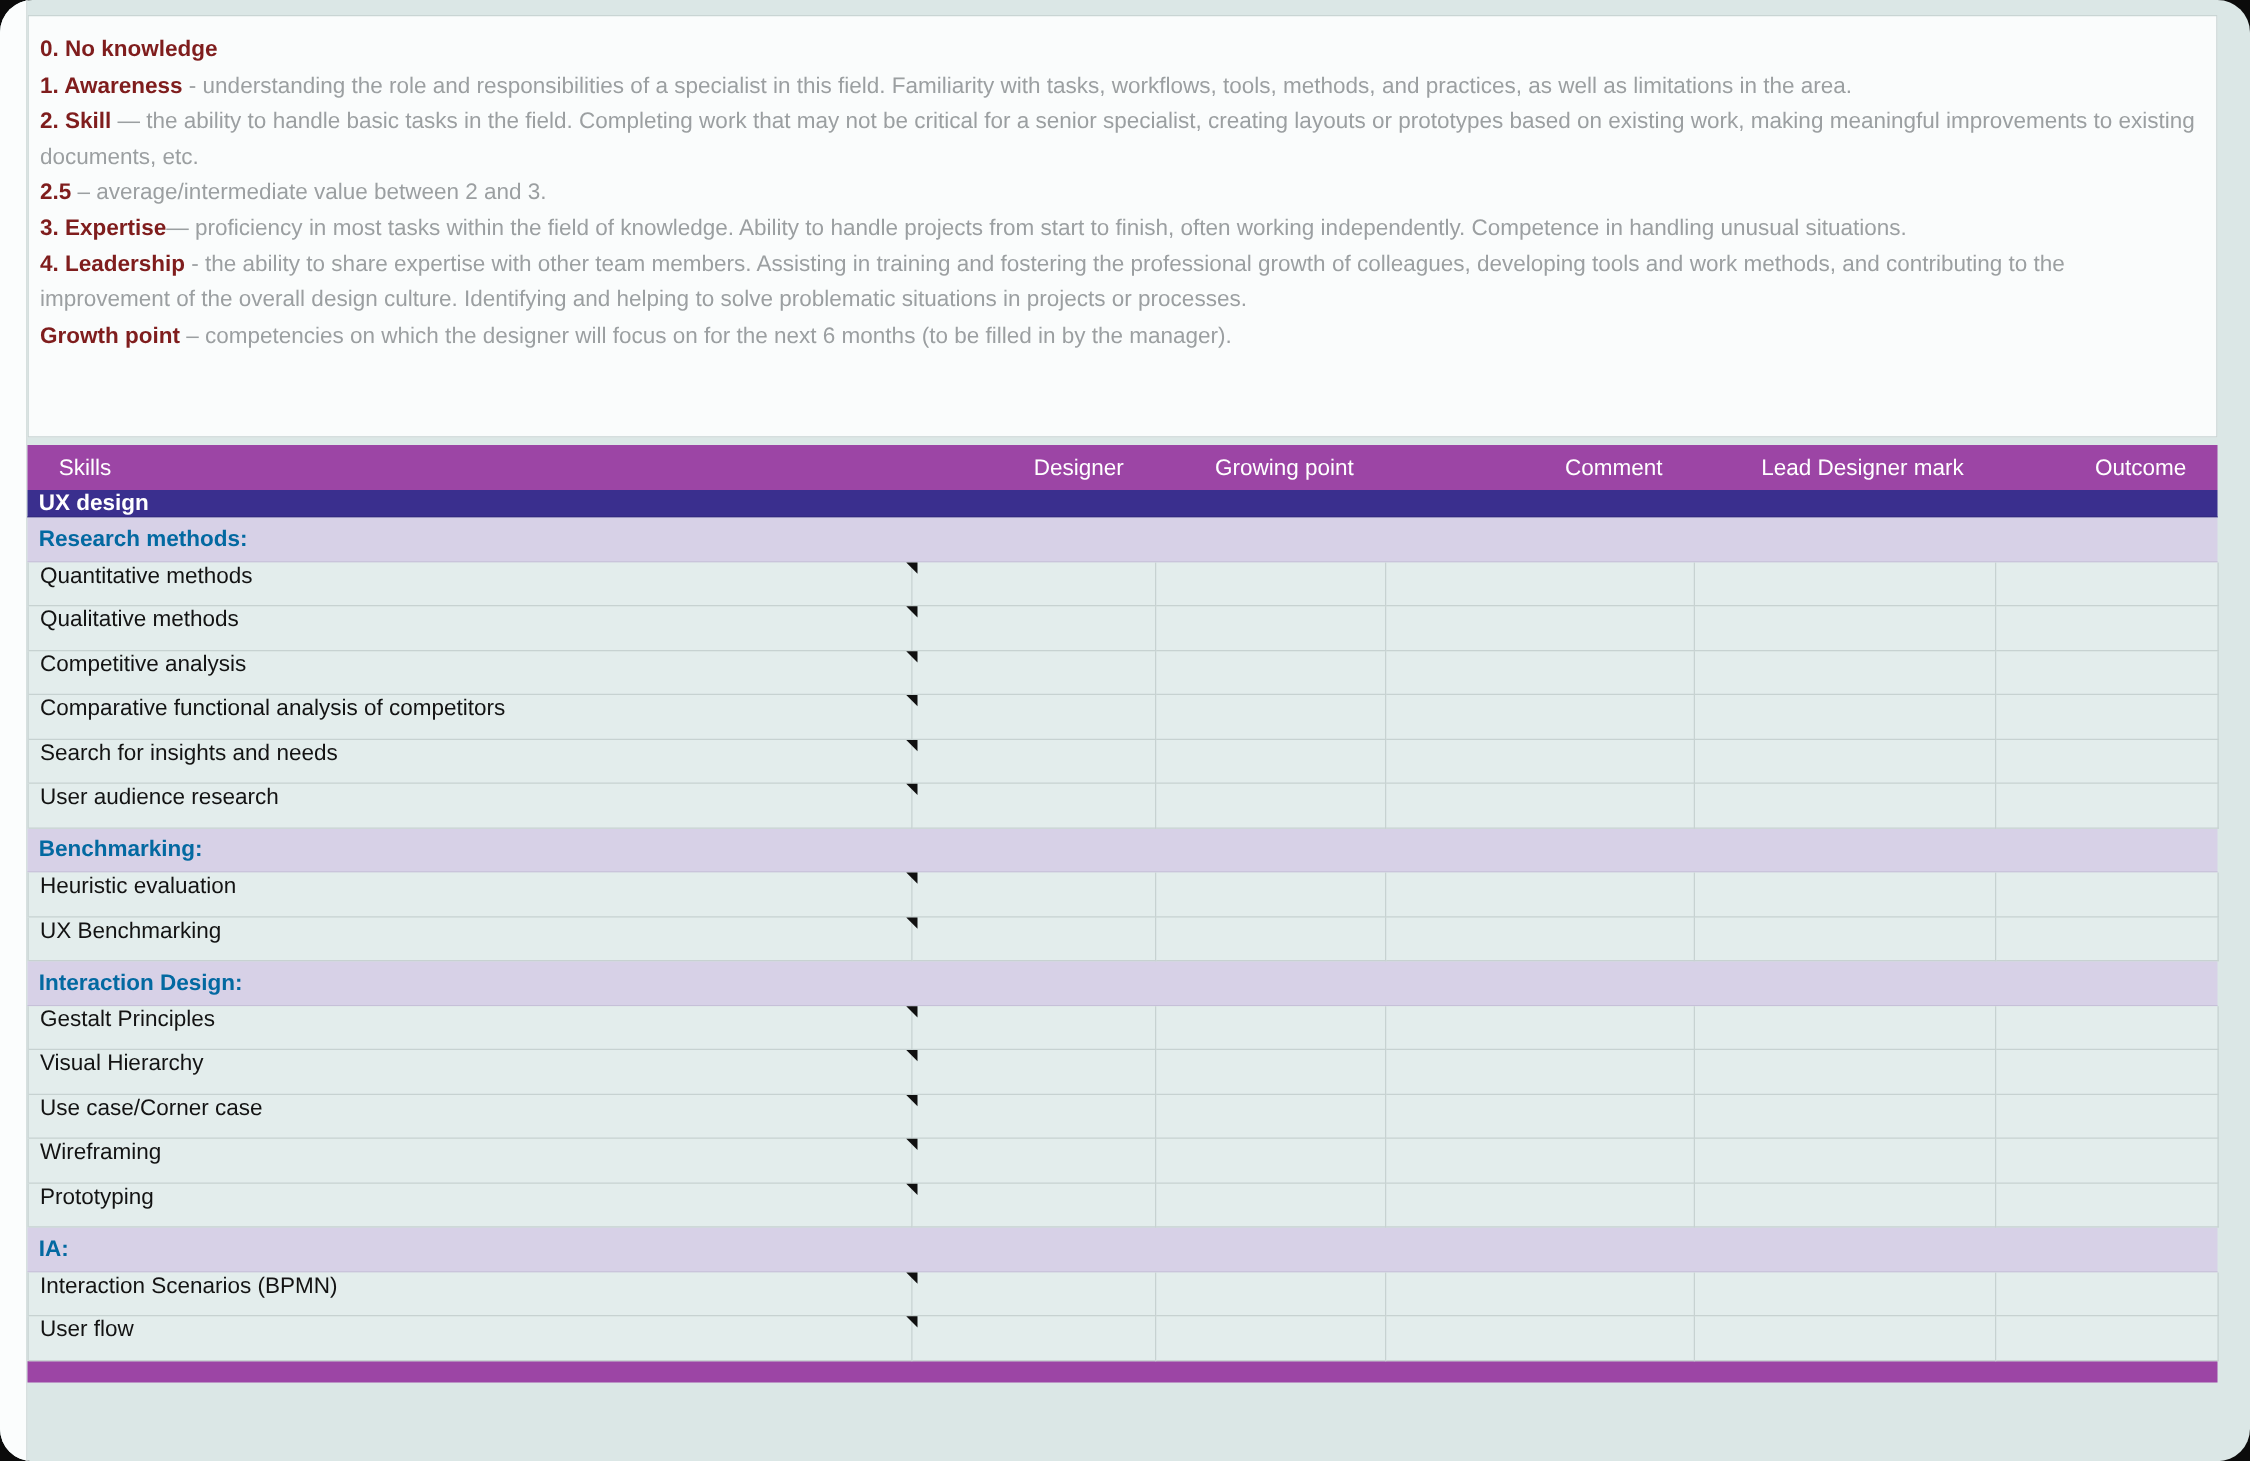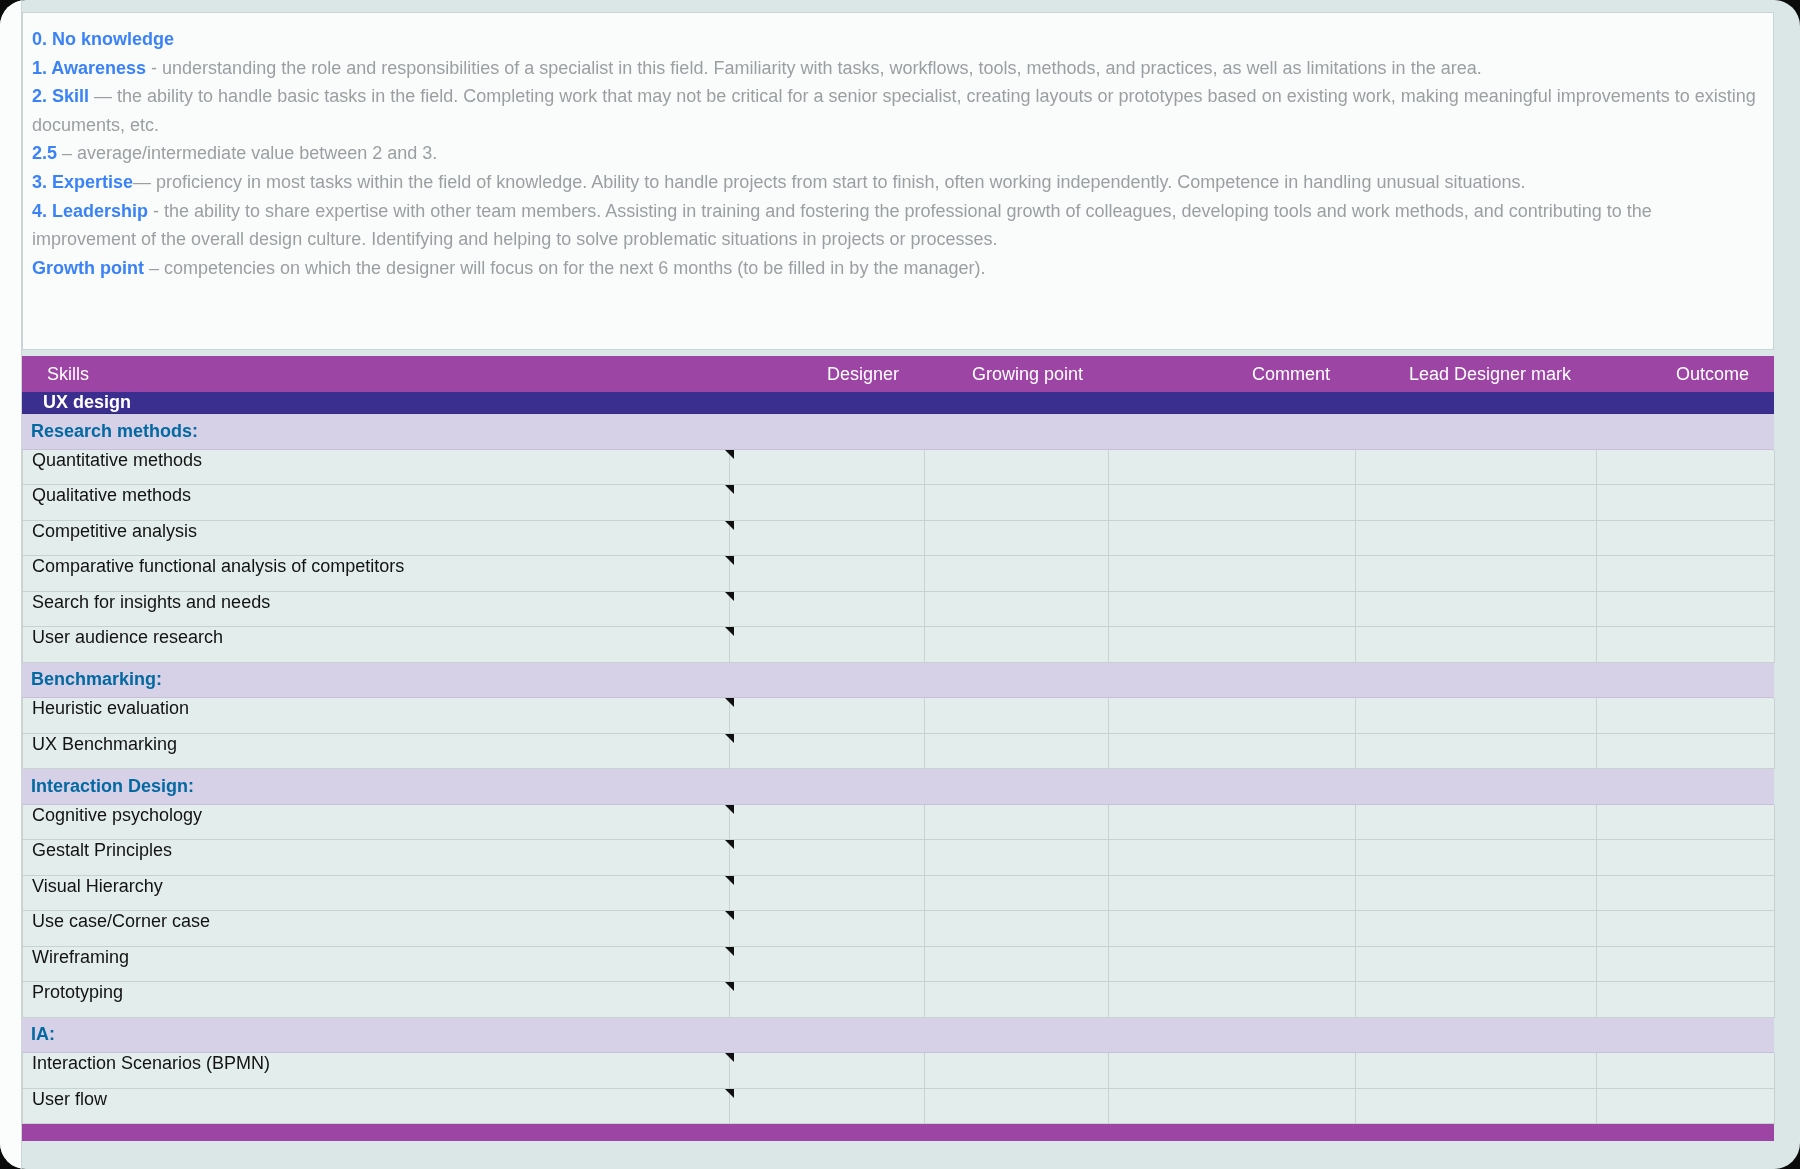--- a/index.html
+++ b/index.html
@@ -26,21 +26,21 @@
   .legend {
     position: absolute; left: 22px; top: 12px;
     width: 1752px; height: 338px;
     background: var(--legend-bg, #FAFCFC);
     border: 1px solid #C9D5D4;
     padding: 12px 16px 0 9px;
     font-size: 18px;
     line-height: 28.6px;
     overflow: hidden;
   }
-  .legend .term { color: #3b82f6; font-weight: bold; }
+  .legend .term { color: #7f1d1d; font-weight: bold; }
   .legend .desc { color: #9B9FA1; margin-top: 28px; }
   
   .table {
     position: absolute; left: 22px; top: 356px;
     width: 1752px;
   }
   .row {
     display: grid;
     grid-template-columns: 707px 195px 184px 247px 241px 178px;
     height: 35.5px;
@@ -58,21 +58,21 @@
     white-space: nowrap;
     overflow: hidden;
   }
   .header-cell.right { justify-content: flex-end; }
   .group-row {
     display: flex; align-items: center;
     background: var(--group-bg, #3A2F8E);
     color: #ffffff;
     font-weight: bold;
     font-size: 18px;
-    padding-left: 21px;
+    padding-left: 9px;
     border-bottom: 1px solid #332a7d;
   }
   .section-row {
     display: flex; align-items: center;
     background: var(--section-bg, #D7D1E7);
     color: #0369a1;
     font-weight: bold;
     font-size: 18px;
     padding-left: 9px;
     height: 35.5px;
@@ -242,31 +242,20 @@
     <div class="cell"></div>
     <div class="cell"></div>
     <div class="cell"></div>
     <div class="cell"></div>
   </div>
 
   <div class="section-row">
     <span class="label">Interaction Design:</span>
   </div>
 
-  <div class="row skill-row">
-    <div class="cell skill-cell">
-      <span class="label">Cognitive psychology</span>
-      <span class="note"></span>
-    </div>
-    <div class="cell"></div>
-    <div class="cell"></div>
-    <div class="cell"></div>
-    <div class="cell"></div>
-    <div class="cell"></div>
-  </div>
 
   <div class="row skill-row">
     <div class="cell skill-cell">
       <span class="label">Gestalt Principles</span>
       <span class="note"></span>
     </div>
     <div class="cell"></div>
     <div class="cell"></div>
     <div class="cell"></div>
     <div class="cell"></div>

